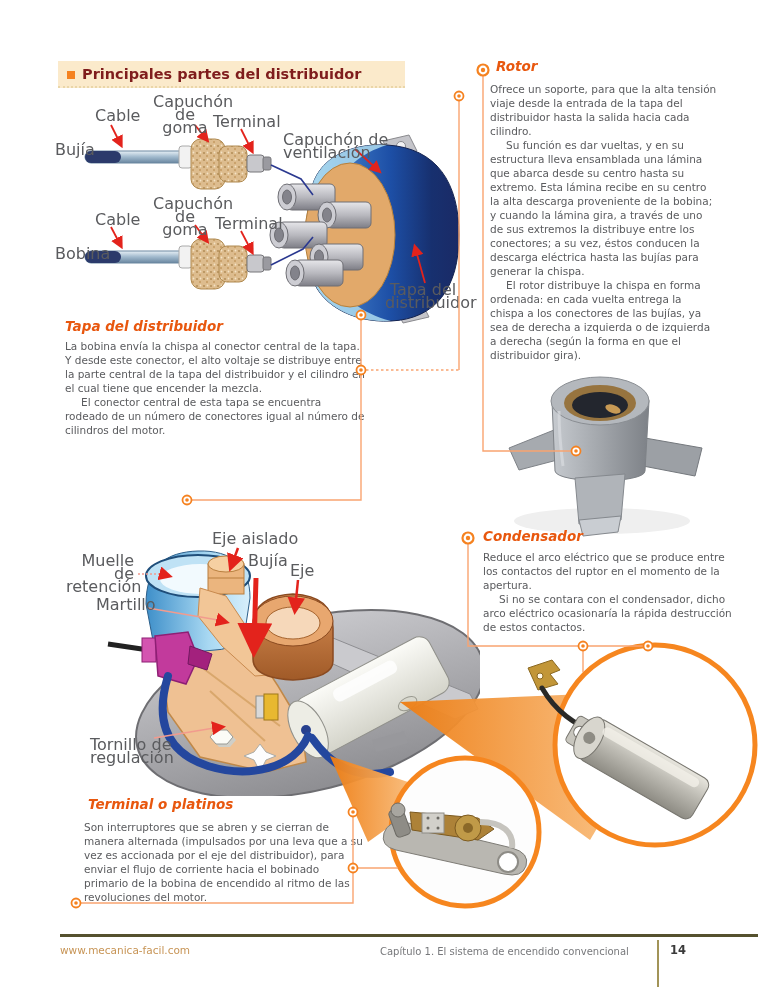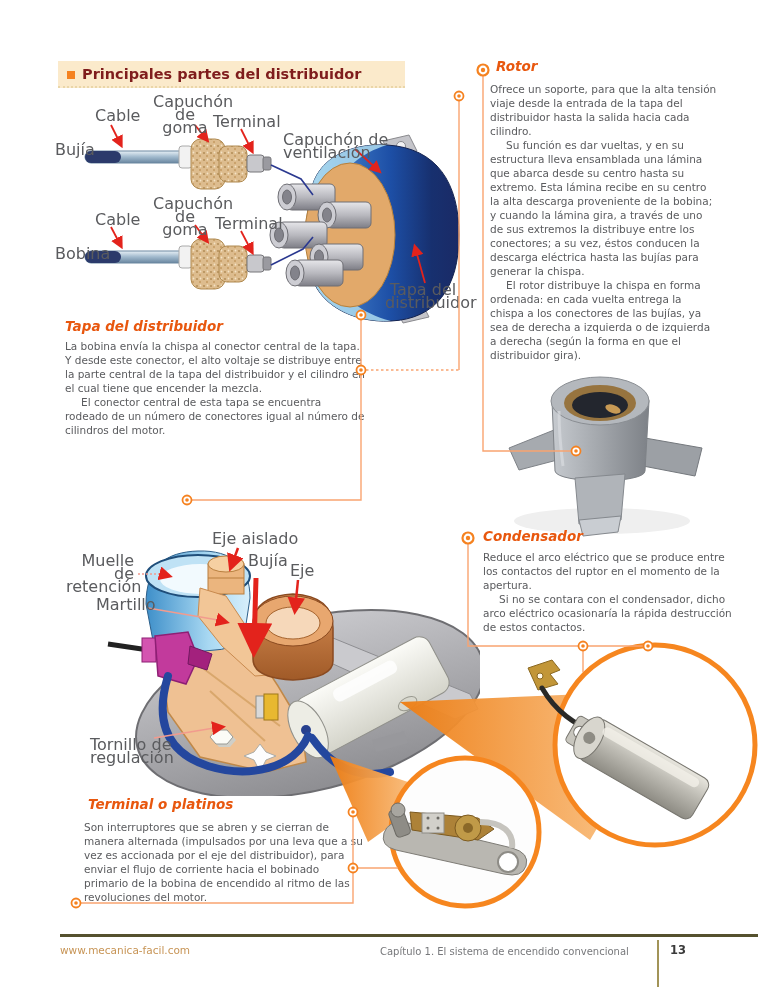--- a/index.html
+++ b/index.html
@@ -415,15 +415,15 @@
           <circle cx="468" cy="538" r="5.5" fill="#FFF" stroke="#F58220" stroke-width="2.2"></circle>
           <circle cx="468" cy="538" r="2.2" fill="#F58220"></circle>
         </g>
     </g>
   </svg>
 
   <div class="footer-rule"></div>
   <div class="footer-site">www.mecanica-facil.com</div>
   <div class="footer-chapter">Capítulo 1. El sistema de encendido convencional</div>
   <div class="footer-sep"></div>
-  <div class="footer-page">13</div>
+  <div class="footer-page">14</div>
 
 </div>
 
 </body></html>

